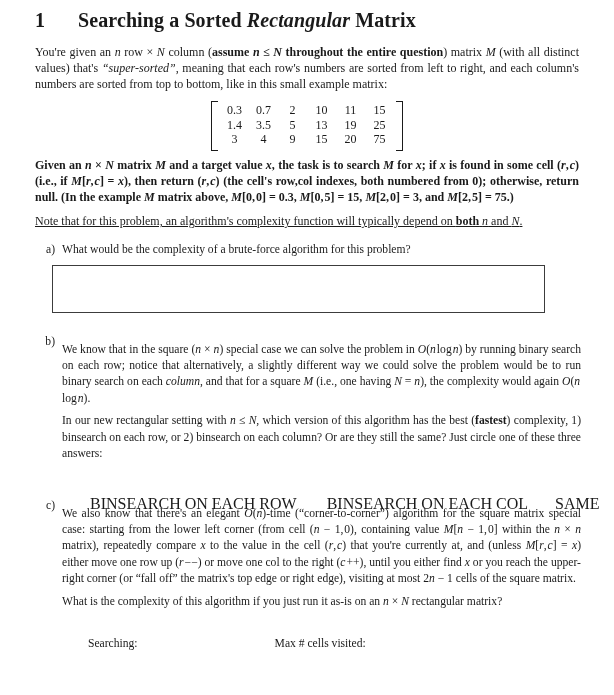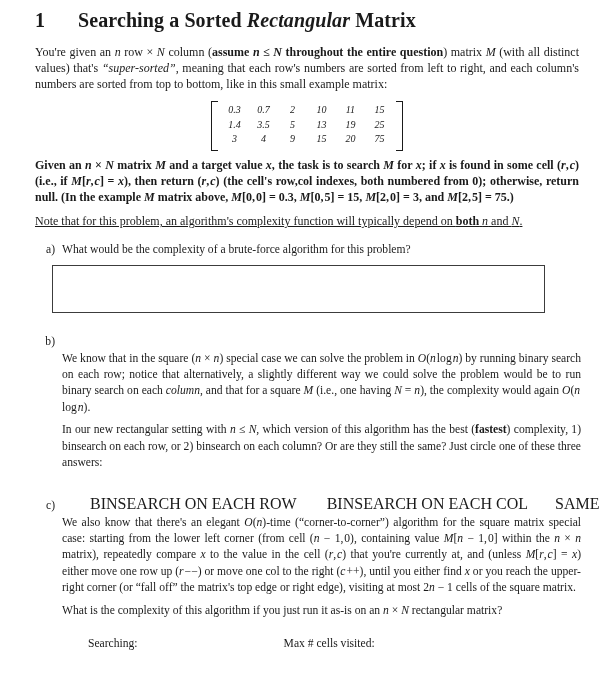--- a/index.html
+++ b/index.html
@@ -80,24 +80,23 @@
     height: 100%;
     border-top: 1.1px solid #1a1a1a;
     border-bottom: 1.1px solid #1a1a1a;
   }
   .matrix .brk.l { left: 0;  border-left: 1.1px solid #1a1a1a; }
   .matrix .brk.r { right: 0; border-right: 1.1px solid #1a1a1a; }
   .matrix table { border-collapse: collapse; }
   .matrix td {
     padding: 0 6px;
     text-align: center;
-    font-size: 10px;
+    font-size: 12px;
     line-height: 14.6px;
     min-width: 17px;
-    font-style: italic;
   }
 
   
   .item {
     position: absolute;
     font-size: 11.6px;
     line-height: 16.2px;
   }
   .item .lbl {
     position: absolute;
@@ -106,21 +105,21 @@
     width: 18px;
     text-align: right;
     font-size: 11.6px;
   }
   .item .bodytxt {
     margin-left: 25px;
     display: block;
     text-align: justify;
     text-justify: inter-word;
   }
-  .item .bodytxt p { margin: 17px 0 0 0; }
+  .item .bodytxt p { margin: 8px 0 0 0; }
   .item .bodytxt p + p { margin-top: 6.5px; }
 
   #item-a { left: 37px; top: 242px; width: 544px; }
   #item-b { left: 37px; top: 334px; width: 544px; }
   #item-c { left: 37px; top: 498px; width: 544px; }
 
   
   .answer-box {
     position: absolute;
     left: 52px;
@@ -150,21 +149,21 @@
   .fill-row {
     position: absolute;
     left: 88px;
     top: 637px;
     width: 470px;
     font-size: 11.6px;
     white-space: nowrap;
   }
   .fill-row .slot1 { display: inline-block; }
   .fill-row .slotgap { display: inline-block; width: 137px; }
-  .fill-row .slot2 { display: inline-block; margin-left: 9px; }
+  .fill-row .slot2 { display: inline-block; }
 </style>
 </head>
 <body>
 
 <div class="page">
 
   <div class="sec-title">
     <span class="sec-num">1</span><span>Searching a Sorted </span><i>Rectangular</i><span> Matrix</span>
   </div>
 

